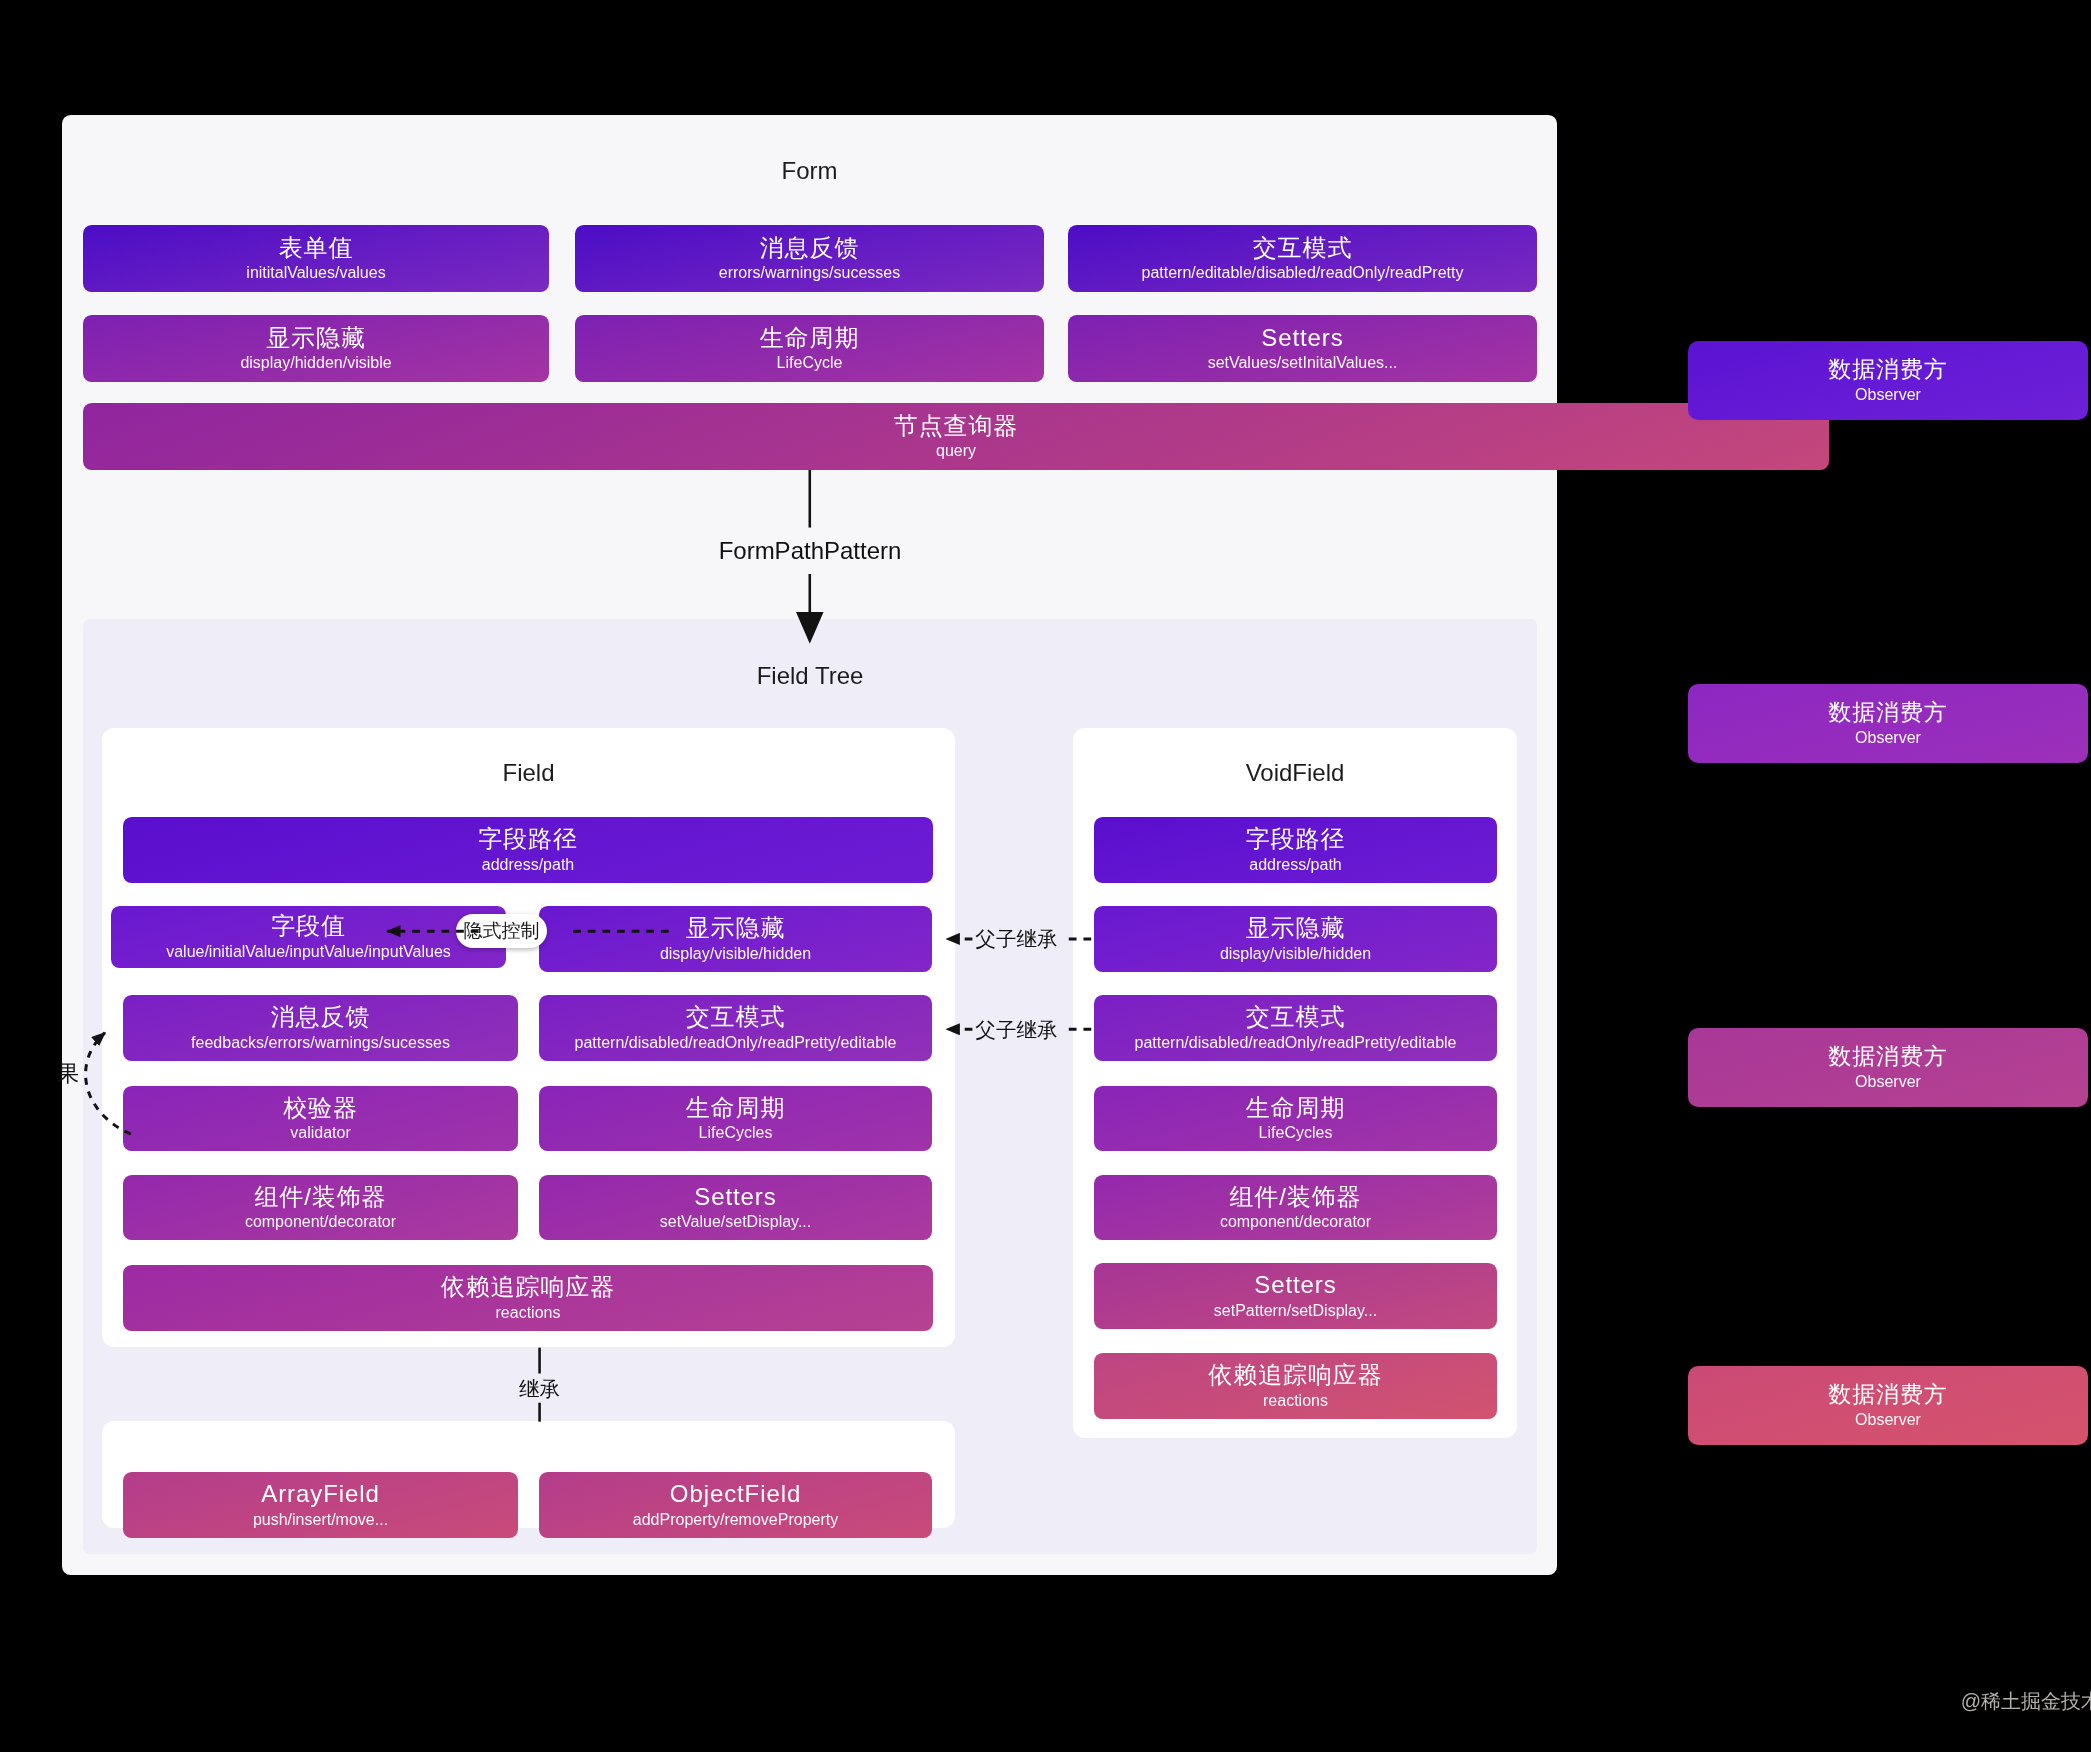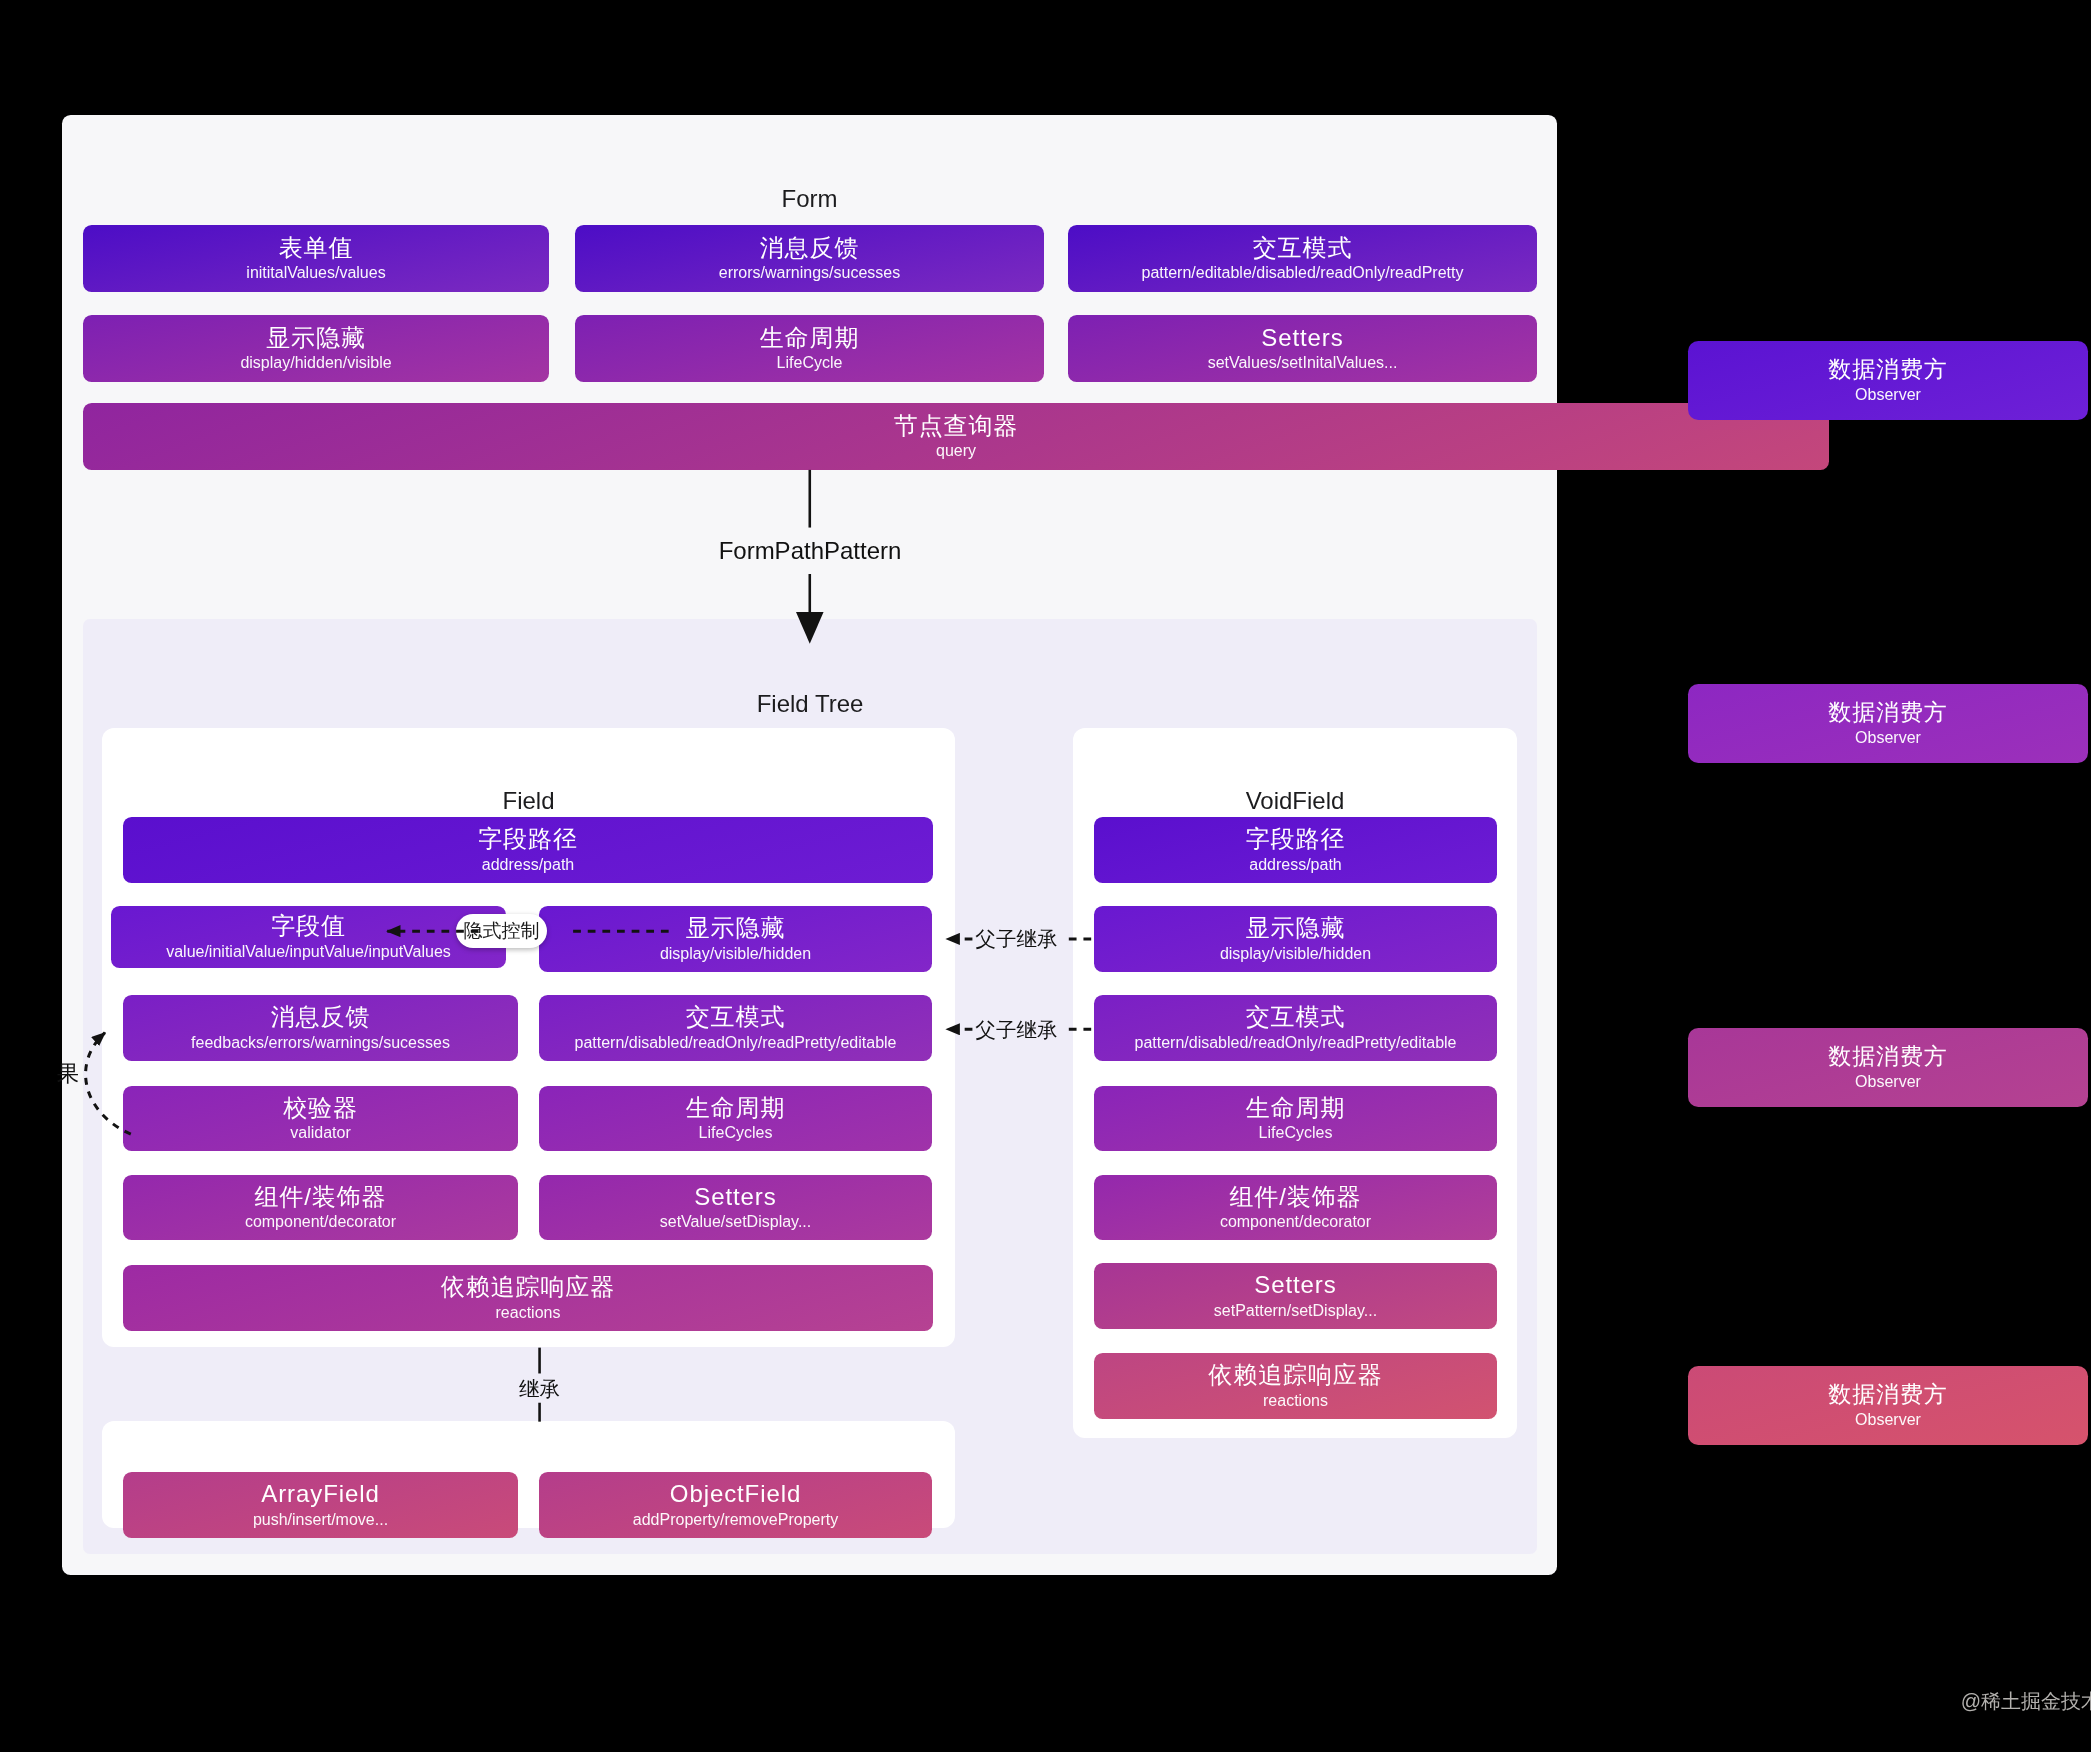--- a/index.html
+++ b/index.html
@@ -5,21 +5,21 @@
   html,body{margin:0;padding:0;background:#000;}
   body{width:2092px;height:1753px;position:relative;overflow:hidden;
        font-family:"Liberation Sans","DejaVu Sans",sans-serif;}
   .panel{position:absolute;border-radius:8.6px;}
   .form-panel{left:62px;top:115px;width:1495px;height:1460px;background:#f7f7f9;}
   .ft-panel{left:83px;top:619px;width:1454px;height:935px;background:#efedf8;border-radius:6.9px;}
   .card{position:absolute;background:#fff;border-radius:12px;}
   .field-card{left:102px;top:728px;width:853px;height:619px;}
   .void-card{left:1073px;top:728px;width:444px;height:710px;}
   .sub-card{left:102px;top:1421px;width:853px;height:107px;}
-  .sec-title{position:absolute;text-align:center;color:#1c1c1e;font-size:24px;font-weight:500;margin-top:28px;}
+  .sec-title{position:absolute;text-align:center;color:#1c1c1e;font-size:24px;font-weight:500;}
   .bx{position:absolute;border-radius:8.6px;color:#fff;display:flex;flex-direction:column;
       align-items:center;justify-content:center;gap:5.2px;text-align:center;}
   .bx .t{font-size:24px;font-weight:500;letter-spacing:0.9px;line-height:1;}
   .bx .s{font-size:16px;font-weight:400;opacity:.96;line-height:1;}
   .lbl{position:absolute;color:#111;font-size:20.6px;text-align:center;line-height:1;}
   .pill{position:absolute;background:#fff;border-radius:17px;color:#1a1a1a;font-size:19px;
         display:flex;align-items:center;justify-content:center;
         box-shadow:0 1.7px 5.2px rgba(0,0,0,.28);}
   .credit{position:absolute;left:1930px;top:1688px;width:211px;text-align:right;
           color:#b3b1ae;font-size:20px;}

